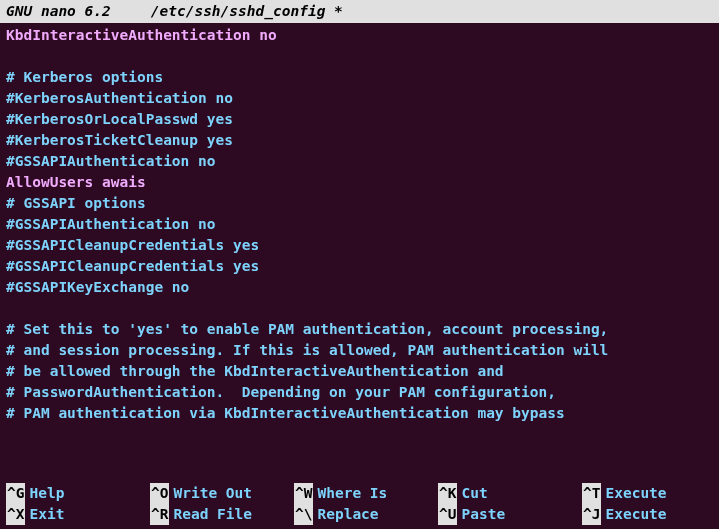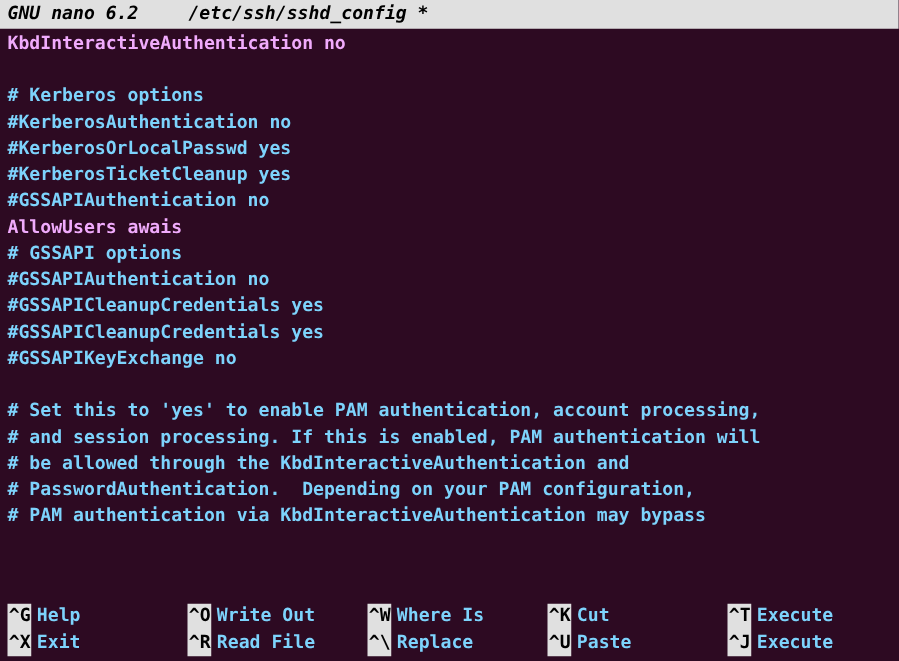--- a/index.html
+++ b/index.html
@@ -72,21 +72,21 @@
     <div class="line teal">#KerberosTicketCleanup yes</div>
     <div class="line teal">#GSSAPIAuthentication no</div>
     <div class="line white">AllowUsers awais</div>
     <div class="line teal"># GSSAPI options</div>
     <div class="line teal">#GSSAPIAuthentication no</div>
     <div class="line teal">#GSSAPICleanupCredentials yes</div>
     <div class="line teal">#GSSAPICleanupCredentials yes</div>
     <div class="line teal">#GSSAPIKeyExchange no</div>
     <div class="blank"></div>
     <div class="line teal"># Set this to 'yes' to enable PAM authentication, account processing,</div>
-    <div class="line teal"># and session processing. If this is enabled, PAM authentication will</div>
+    <div class="line teal"># and session processing. If this is allowed, PAM authentication will</div>
     <div class="line teal"># be allowed through the KbdInteractiveAuthentication and</div>
     <div class="line teal"># PasswordAuthentication.  Depending on your PAM configuration,</div>
     <div class="line teal"># PAM authentication via KbdInteractiveAuthentication may bypass</div>
   </div>
 
 <div class="shortcuts">
   <div class="short-row" id="row1">
       <div>
         <span class="key">^G</span>
         <span class="desc">Help</span>

